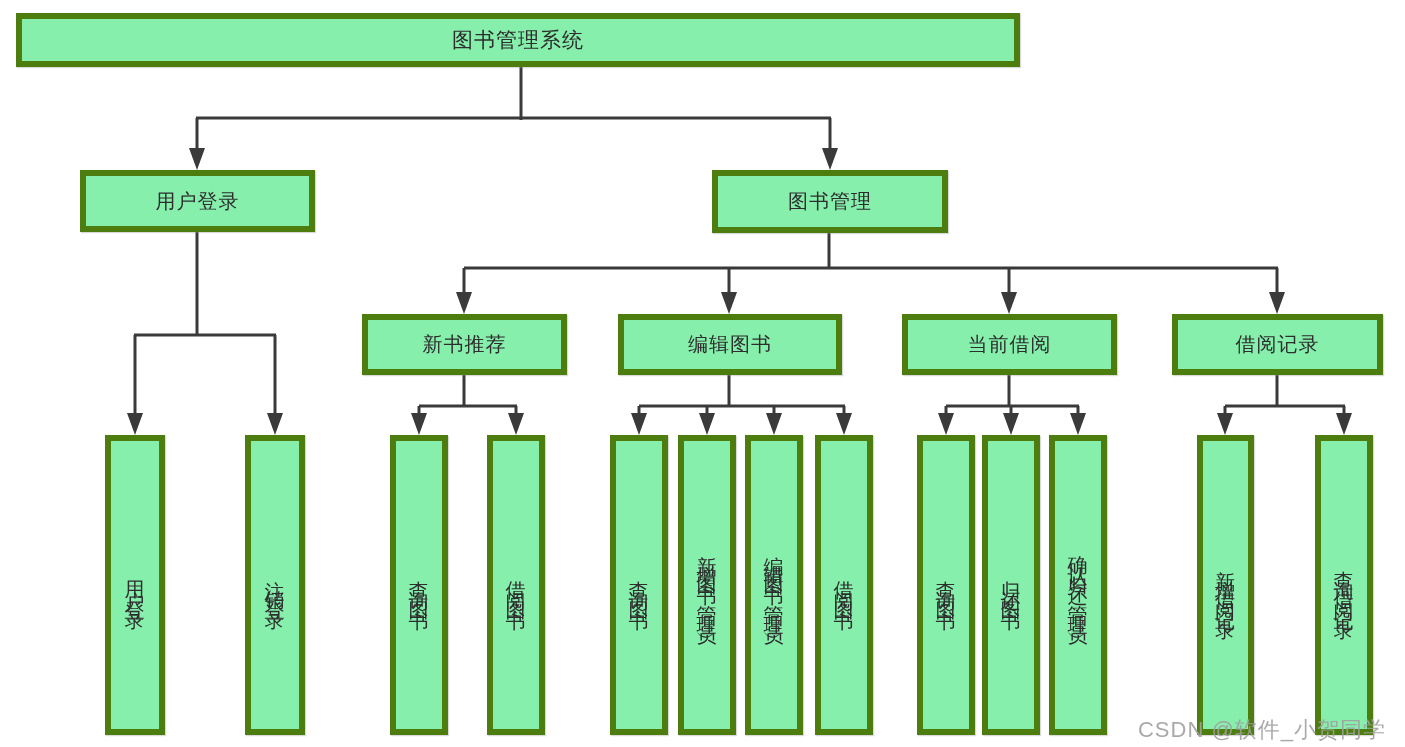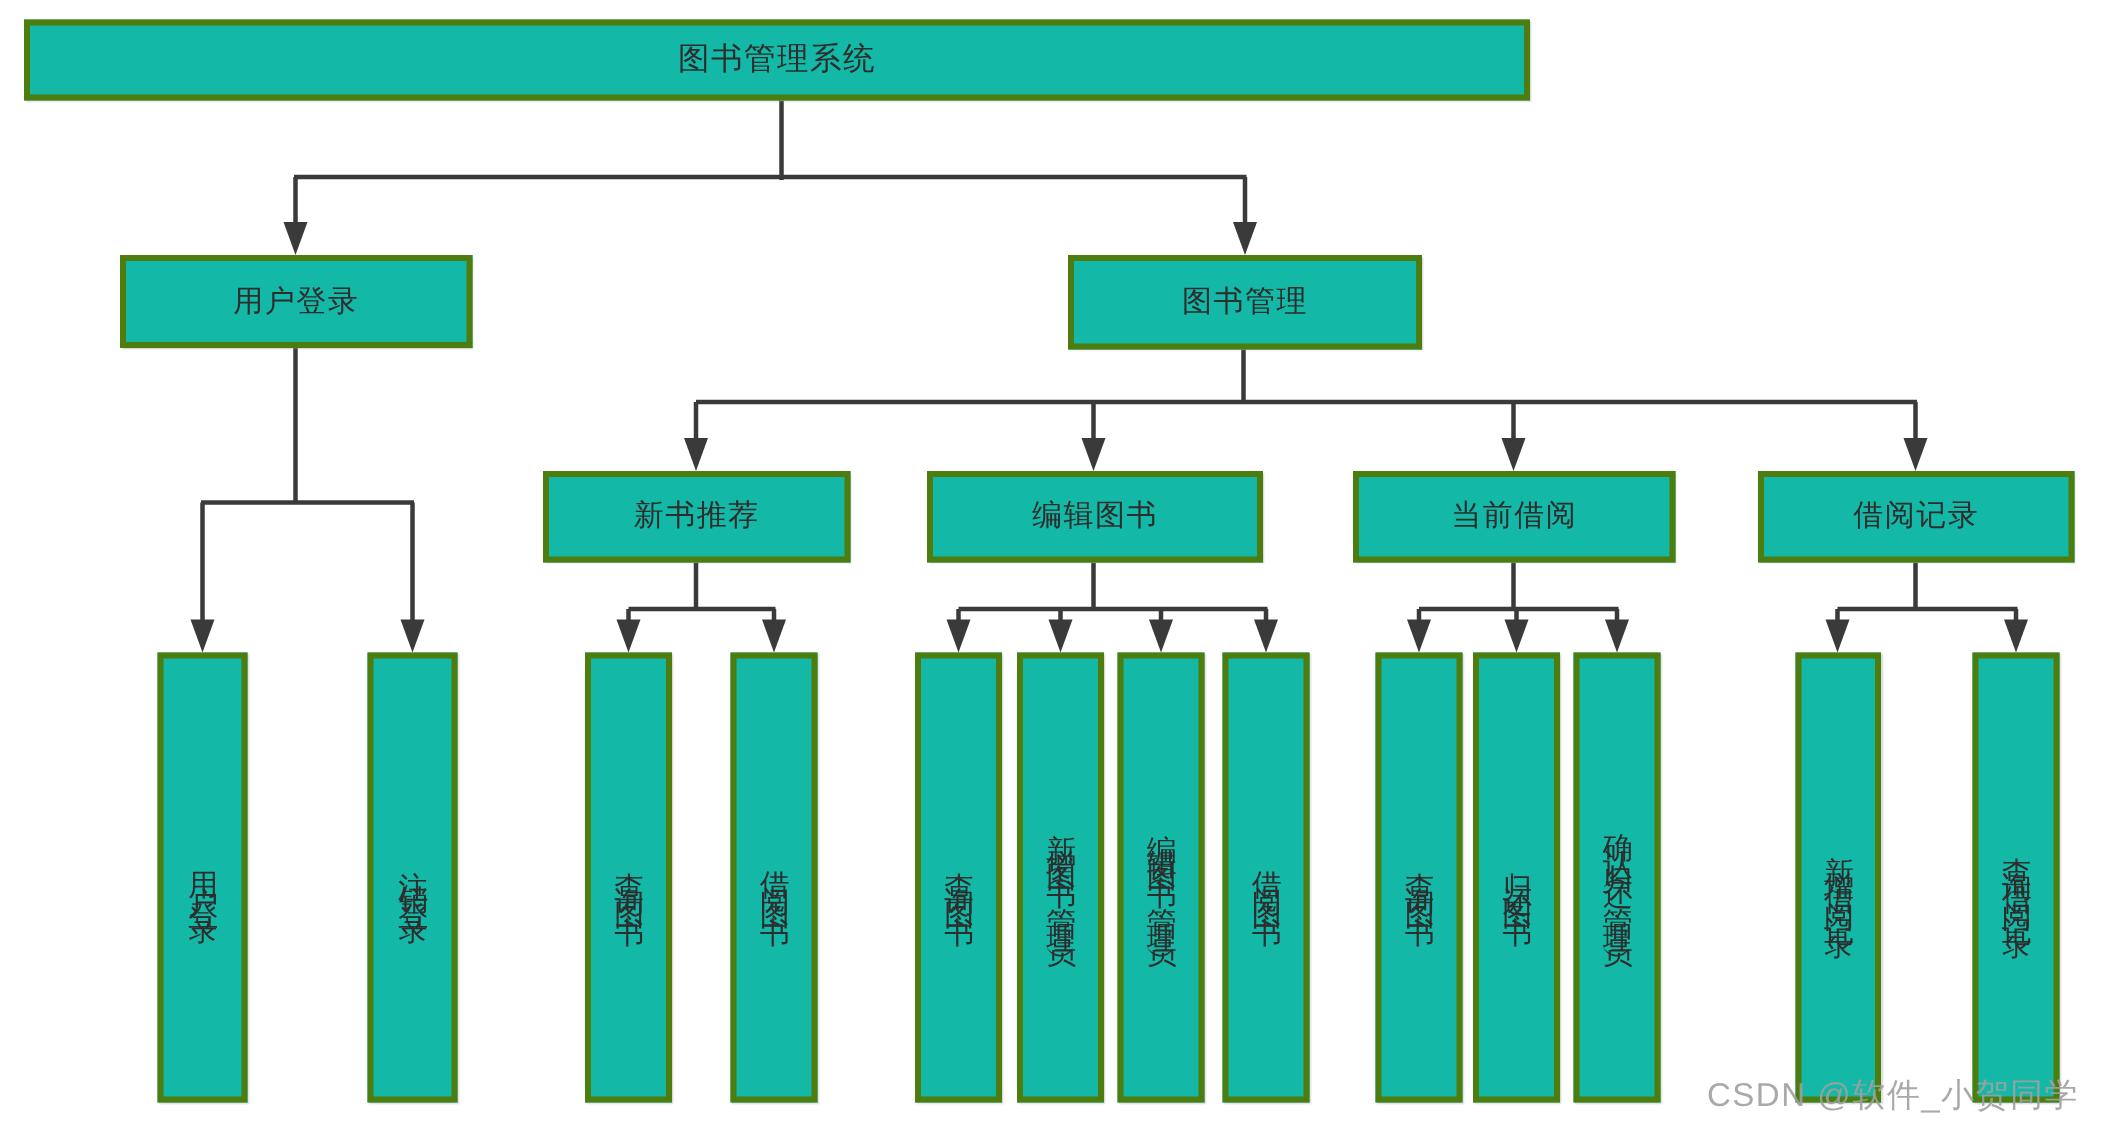--- a/index.html
+++ b/index.html
@@ -12,22 +12,22 @@
     overflow: hidden;
   }
   .connectors {
     position: absolute;
     left: 0; top: 0;
     width: 1405px; height: 747px;
   }
   .node {
     position: absolute;
     box-sizing: border-box;
-    border: 4px solid #4d7c0f;
-    background: #14b8a6;
+    border: 6px solid #4d7c0f;
+    background: #86efac;
     color: #2d2d2d;
     display: flex;
     align-items: center;
     justify-content: center;
     font-size: 20px;
     line-height: 1.15;
     letter-spacing: 1px;
     box-shadow: 1px 1px 1px rgba(150,150,150,0.35);
     white-space: nowrap;
   }

